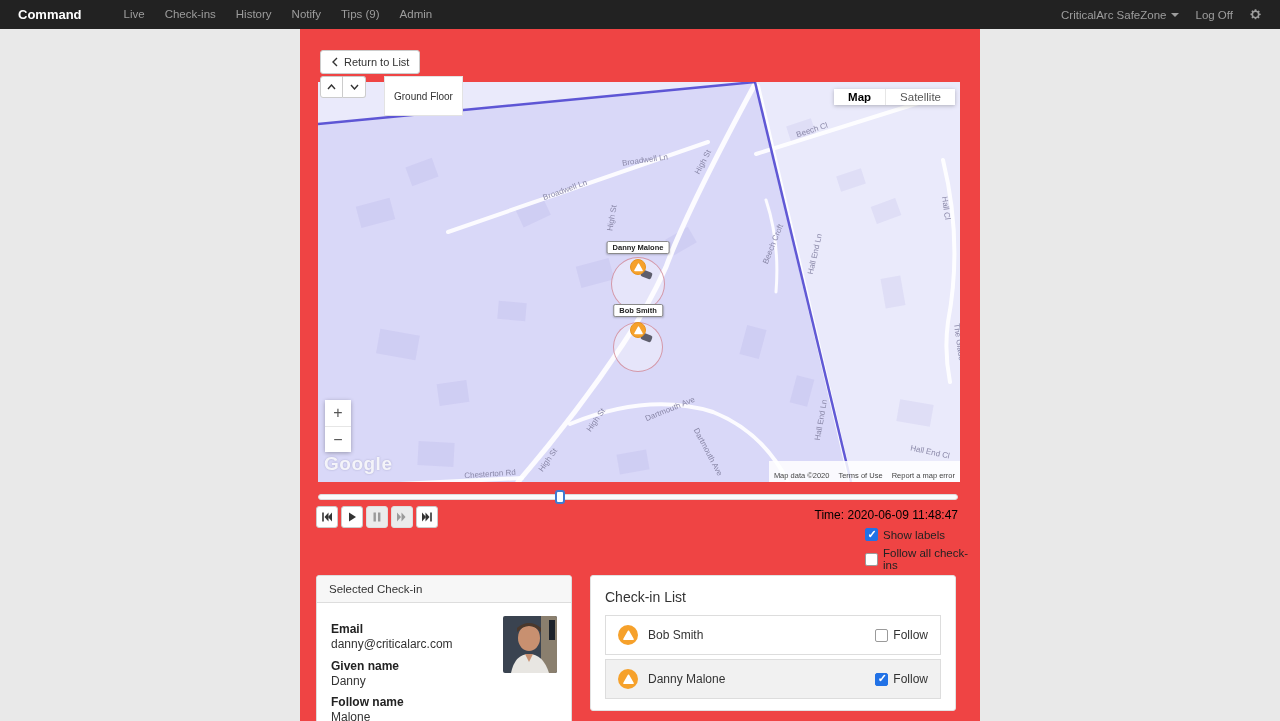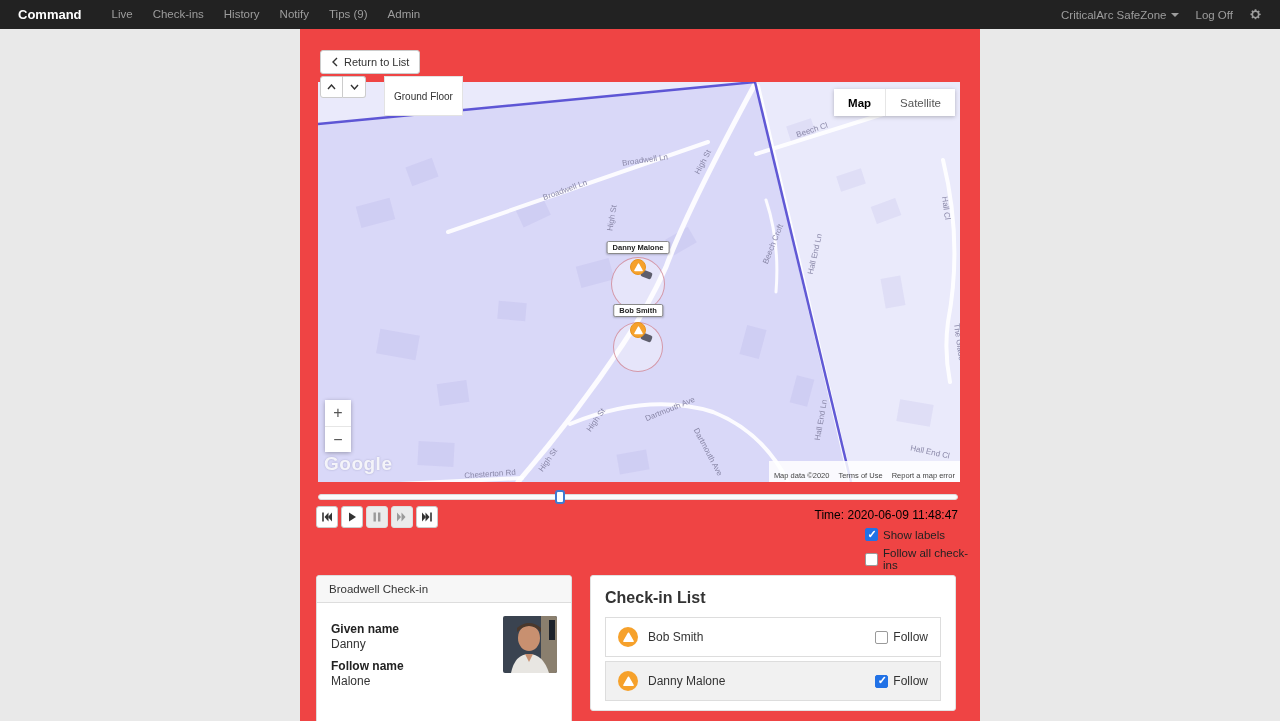--- a/index.html
+++ b/index.html
@@ -6,21 +6,21 @@
   html,body { margin:0; padding:0; }
   body {
     width:1280px; height:721px; overflow:hidden; position:relative;
     background:#e9e9e9; font-family:"Liberation Sans", sans-serif;
   }
 
   
   .navbar { position:absolute; top:0; left:0; right:0; height:29px; background:#222;
             display:flex; align-items:center; padding:0 18px; z-index:60; }
   .brand { color:#fff; font-size:13px; font-weight:bold; margin-right:20px; cursor:pointer; }
-  .nav-items { display:flex; list-style:none; margin:0; padding:0; }
+  .nav-items { display:flex; list-style:none; margin:12px; padding:0; }
   .nav-item { color:#9d9d9d; font-size:11.5px; padding:0 10px; line-height:29px; cursor:pointer; white-space:nowrap; }
   .nav-right { margin-left:auto; display:flex; align-items:center; gap:16px; color:#9d9d9d; font-size:11.5px; }
   .nav-right > span { cursor:pointer; white-space:nowrap; }
   .caret { display:inline-block; width:0; height:0; border-left:4px solid transparent;
            border-right:4px solid transparent; border-top:4px solid #9d9d9d; margin-left:5px; vertical-align:middle; }
 
   
   .content { position:absolute; left:300px; top:29px; width:680px; bottom:0; background:#ef4444; }
 
   .btn { background:#fff; border:1px solid #ccc; border-radius:3px; color:#333; cursor:pointer;
@@ -35,21 +35,21 @@
   .floor-btn + .floor-btn { border-left:none; border-radius:0 3px 3px 0; }
   .floor-label { height:40px; background:#fff; border:1px solid #e3e3e3; font-size:10px; color:#333;
                  display:flex; align-items:center; padding:0 9px; margin-left:18px; white-space:nowrap; }
 
   
   .map { position:absolute; left:18px; top:53px; width:642px; height:400px; background:#eaeafb; overflow:hidden; }
   .map svg.base { position:absolute; left:0; top:0; }
   .road-label { position:absolute; font-size:8px; color:#8a88a8; white-space:nowrap; pointer-events:none; }
 
   .maptype { position:absolute; top:7px; right:5px; display:flex; box-shadow:0 1px 4px rgba(0,0,0,.25); }
-  .maptype-btn { height:27px; background:#fff; border:none; font-size:11.5px; padding:0 14px; cursor:pointer;
+  .maptype-btn { height:16px; background:#fff; border:none; font-size:11.5px; padding:0 14px; cursor:pointer;
                  font-family:"Liberation Sans",sans-serif; }
   .maptype-btn.active { font-weight:bold; color:#000; }
   .maptype-btn.inactive { color:#565656; border-left:1px solid #e6e6e6; }
 
   .zoomctl { position:absolute; left:7px; top:318px; width:26px; background:#fff;
              box-shadow:0 1px 4px rgba(0,0,0,.3); border-radius:2px; display:flex; flex-direction:column; }
   .zoom-btn { width:26px; height:26px; background:#fff; border:none; font-size:16px; color:#555;
               cursor:pointer; padding:0; line-height:24px; }
   .zoom-btn + .zoom-btn { border-top:1px solid #e6e6e6; }
 
@@ -100,21 +100,21 @@
   .panel-left-header { background:#f7f7f7; border-bottom:1px solid #ddd; border-radius:3px 3px 0 0;
                        padding:7px 12px; font-size:11.5px; color:#333; }
   .panel-left-body { padding:13px 14px; position:relative; }
   .field { margin-bottom:0; }
   .f-label { font-size:12px; font-weight:bold; color:#222; line-height:1.25; margin-top:6px; }
   .f-value { font-size:12px; color:#333; line-height:1.3; margin-bottom:2px; min-height:14px; }
   .photo { position:absolute; top:13px; right:14px; width:54px; height:57px; border-radius:2px; overflow:hidden; }
 
   .panel-right { position:absolute; left:290px; top:546px; width:366px; height:136px; background:#fff;
                  border:1px solid #e2e2e2; border-radius:3px; padding:11px 14px; }
-  .cl-title { font-size:16px; font-weight:700; color:#333; margin:2px 0 10px 0; }
+  .cl-title { font-size:14px; font-weight:400; color:#333; margin:2px 0 10px 0; }
   .cl-row { display:flex; align-items:center; border:1px solid #ddd; padding:9px 12px;
             margin-bottom:4px; background:#fff; cursor:pointer; }
   .cl-row.selected { background:#f1f1f1; }
   .cl-icon { width:20px; height:20px; border-radius:50%; background:#f6a12b; margin-right:10px;
              display:flex; align-items:center; justify-content:center; flex:none; }
   .cl-name { font-size:12px; color:#333; }
   .cl-follow { margin-left:auto; display:flex; align-items:center; gap:5px; font-size:12px; color:#333; }
 </style>
 </head>
 <body>
@@ -313,23 +313,27 @@
         <input class="cb" type="checkbox" checked="" style="">
         <span>Show labels</span>
       </label>
       <label class="opt-row">
         <input class="cb" type="checkbox" style="">
         <span>Follow all check-ins</span>
       </label>
     </div>
 
   <div class="panel-left">
-    <div class="panel-left-header">Broadwell Check-in</div>
+    <div class="panel-left-header">Selected Check-in</div>
     <div class="panel-left-body">
       <div style="padding-right:64px;">
+          <div class="field">
+            <div class="f-label">Email</div>
+            <div class="f-value">danny@criticalarc.com</div>
+          </div>
           <div class="field">
             <div class="f-label">Given name</div>
             <div class="f-value">Danny</div>
           </div>
           <div class="field">
             <div class="f-label">Follow name</div>
             <div class="f-value">Malone</div>
           </div>
         </div>
       <div class="photo">

